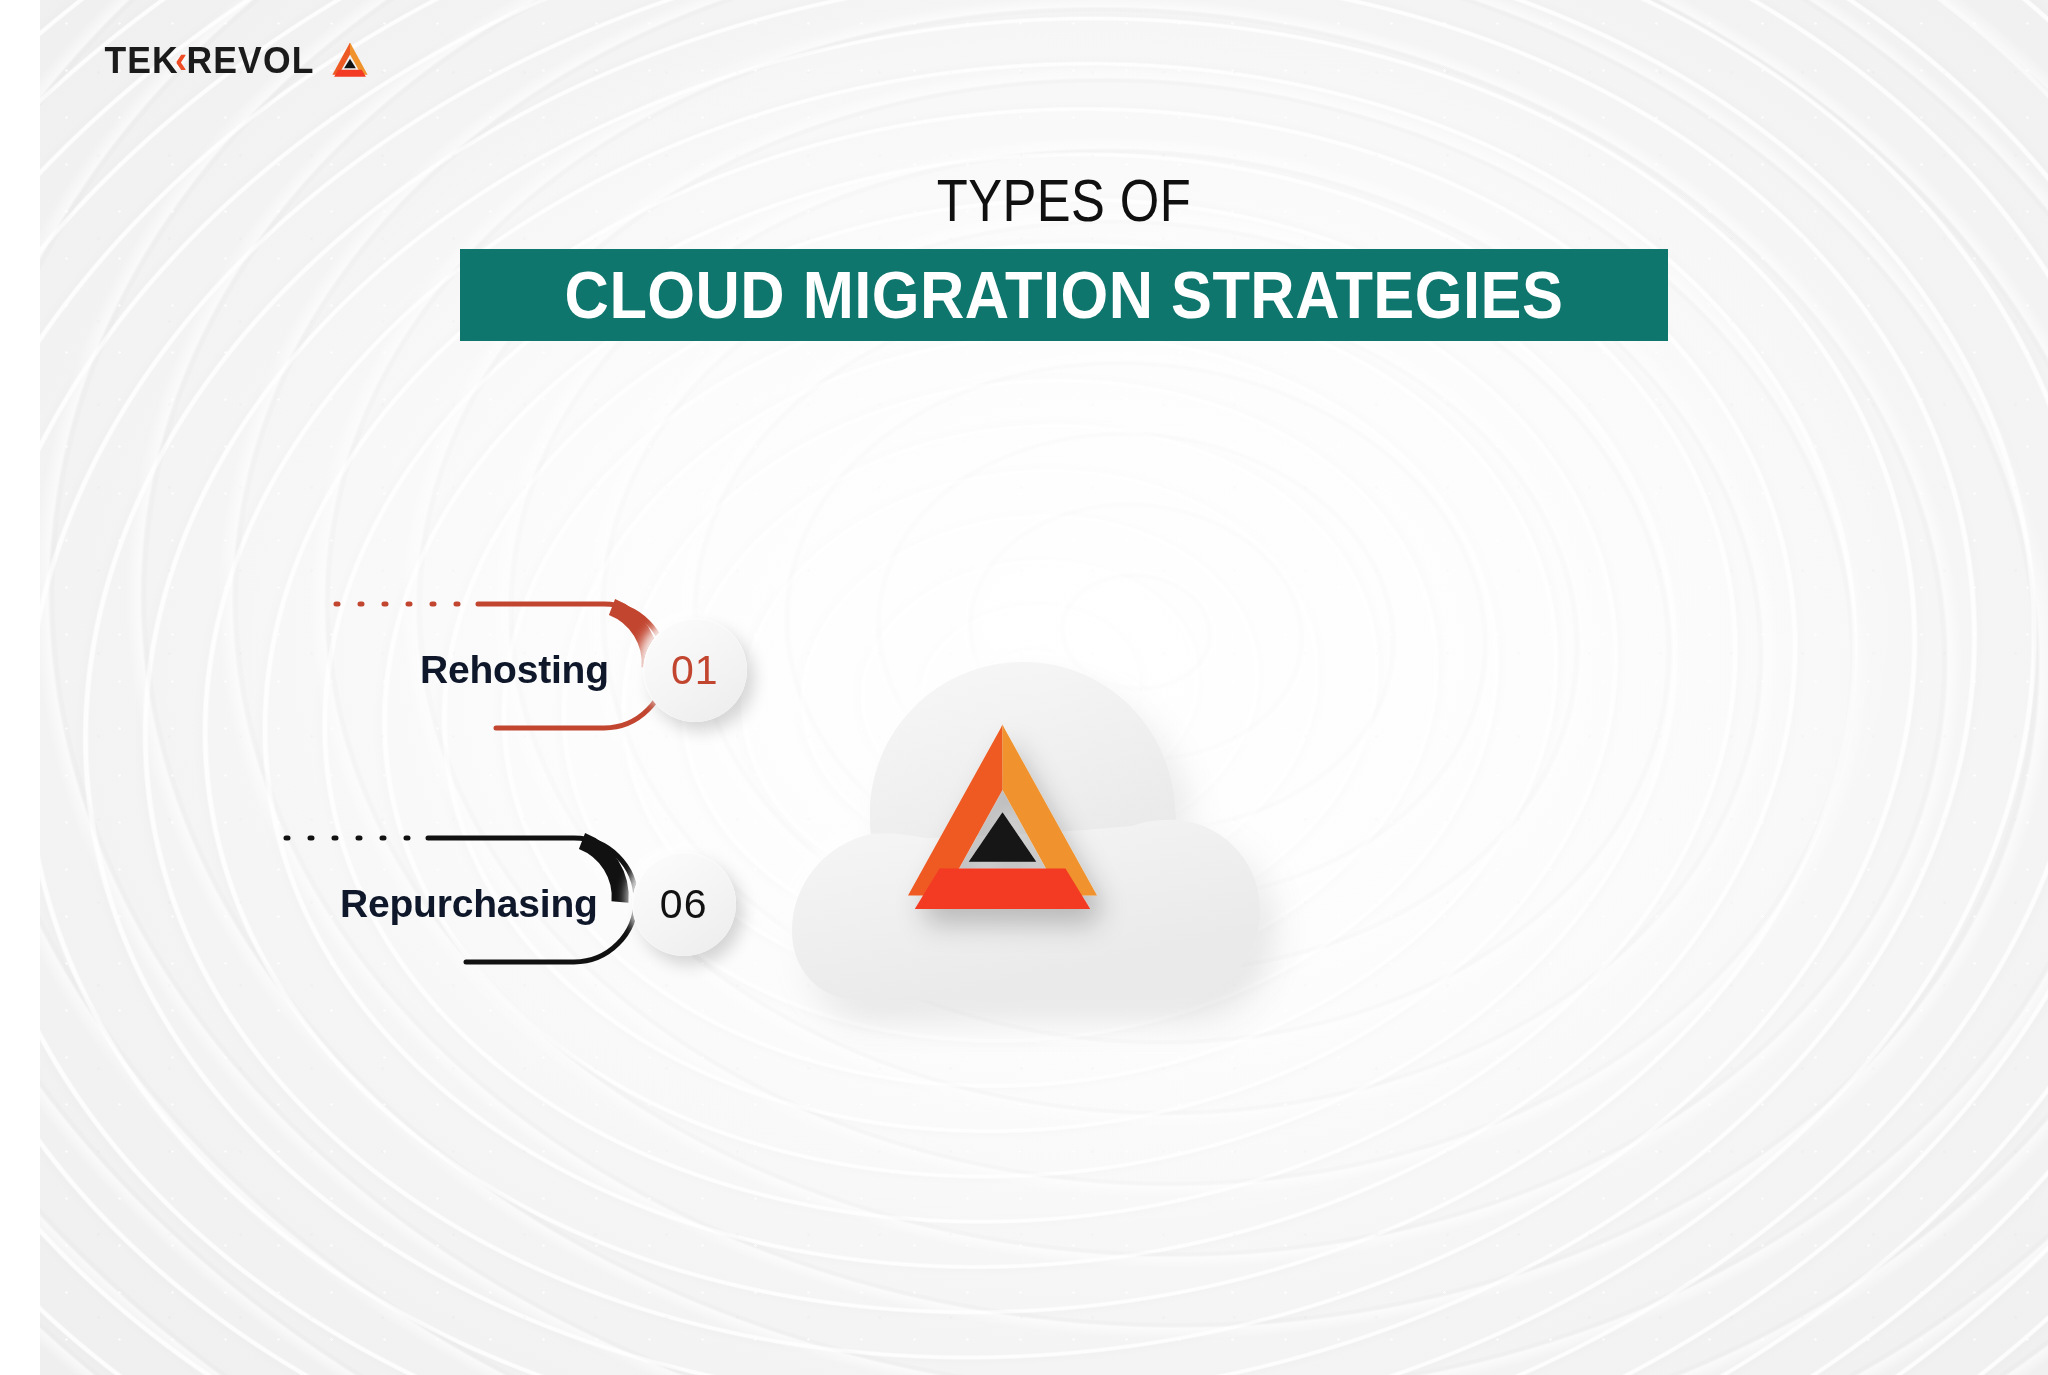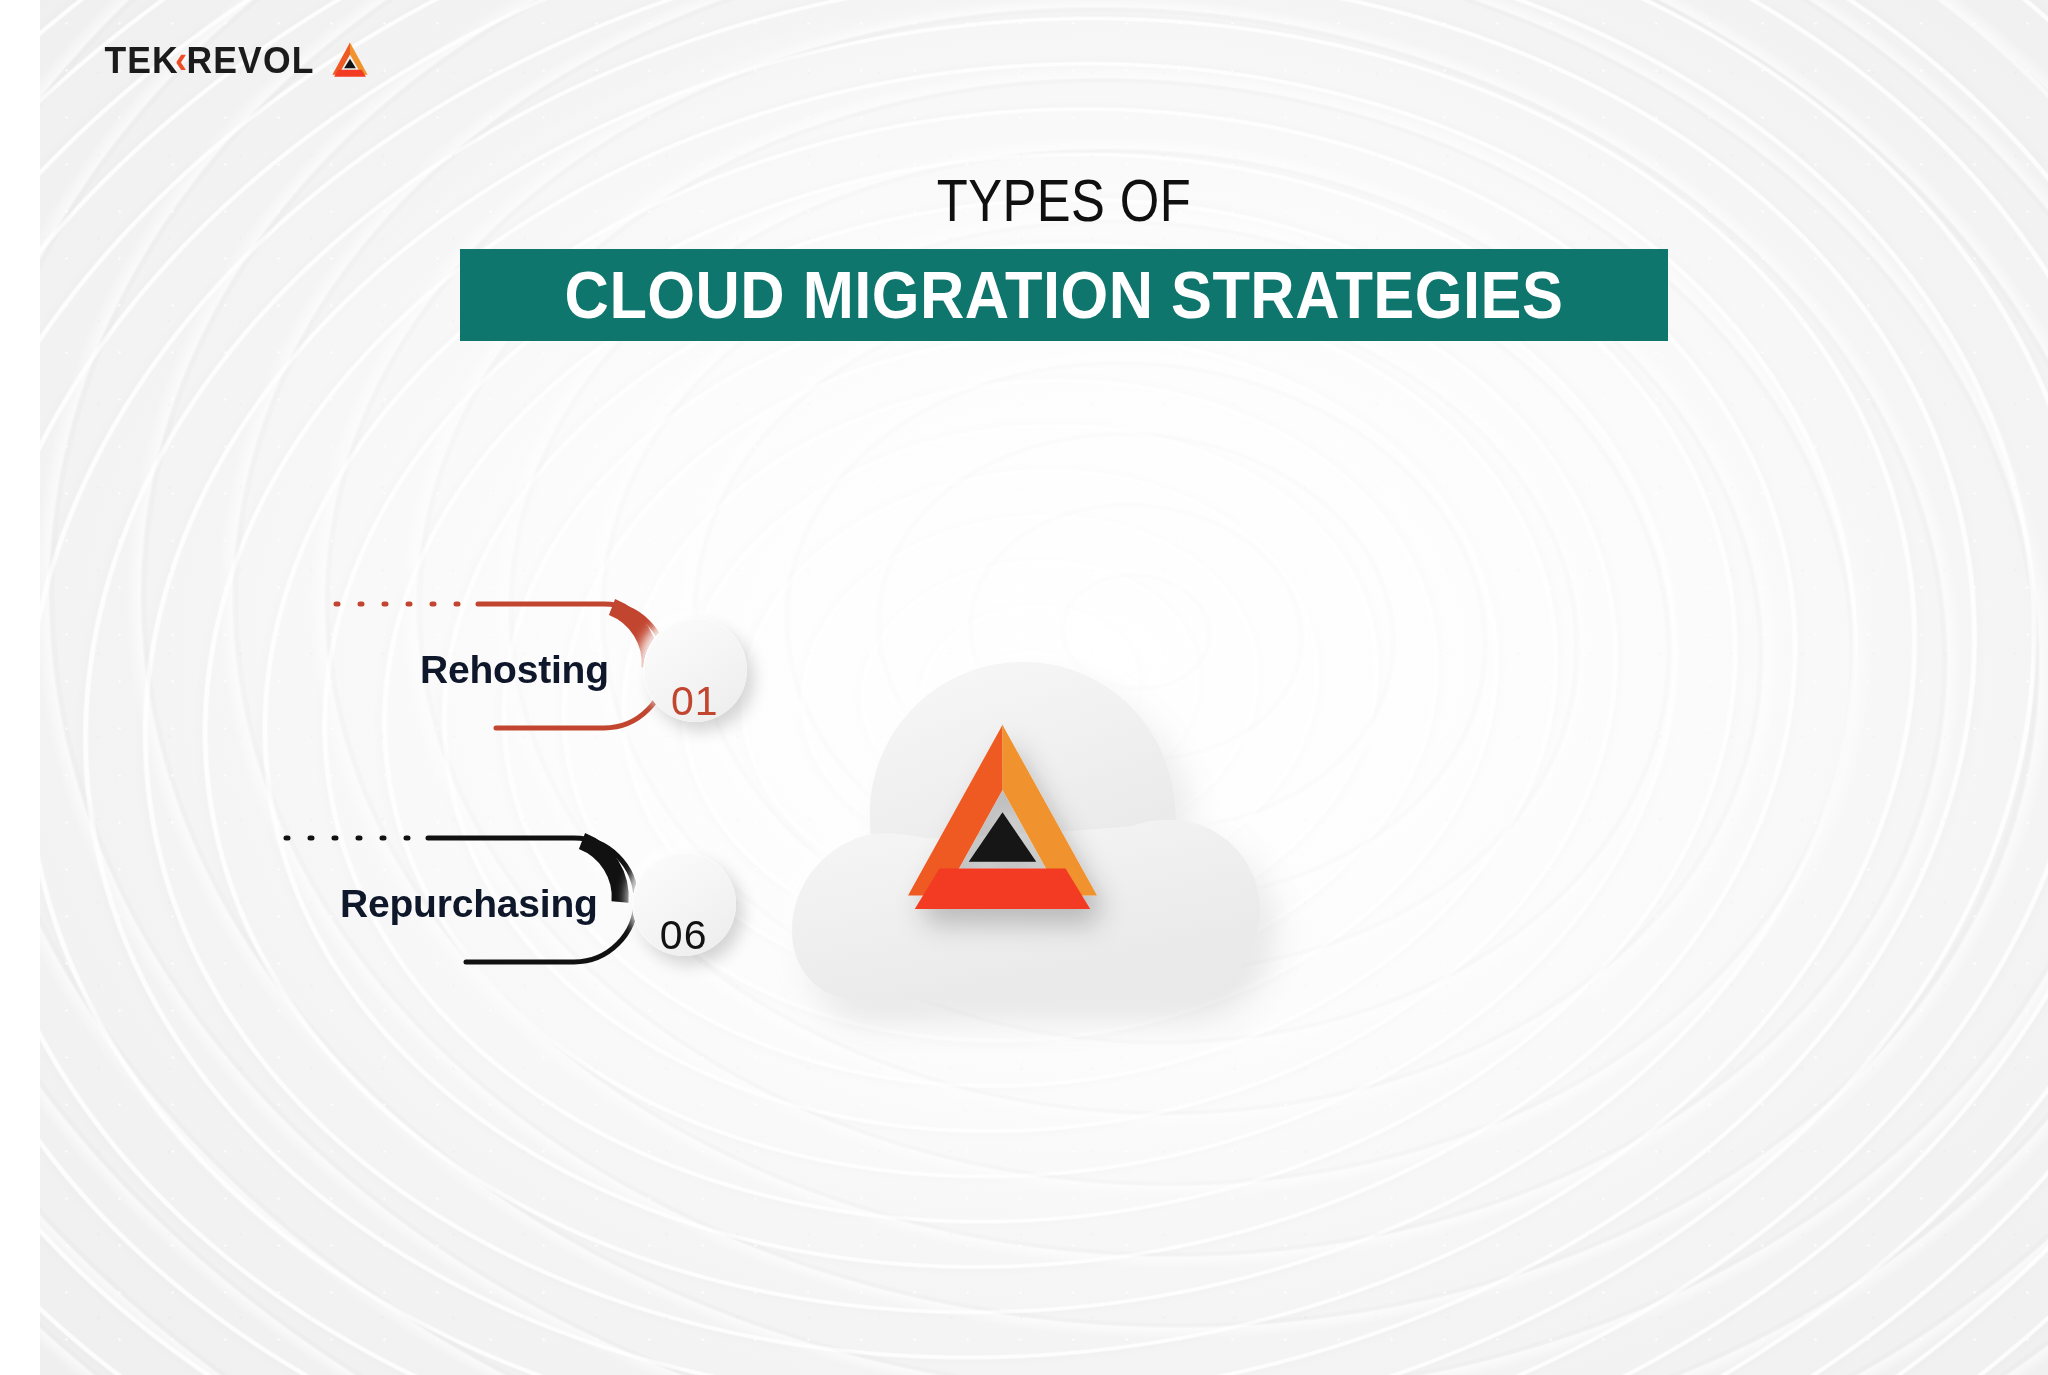--- a/index.html
+++ b/index.html
@@ -143,21 +143,21 @@
 
   .circle {
     position: relative;
     width: 104px; height: 104px;
     border-radius: 50%;
     background: linear-gradient(145deg, #fdfdfd 0%, #f4f4f4 55%, #ececec 100%);
     box-shadow:
       7px 9px 16px rgba(0,0,0,.16),
       -5px -5px 12px rgba(255,255,255,.95),
       inset 1px 1px 2px rgba(255,255,255,.9);
-    display: flex; align-items: flex-end; justify-content: center;
+    display: flex; align-items: center; justify-content: center;
     flex: none;
   }
   .circle-num {
     font-family: "Liberation Sans", sans-serif;
     font-size: 41px;
     font-weight: 400;
     letter-spacing: 1px;
     line-height: 1;
   }
   .num-red { color: #c2452f; }

